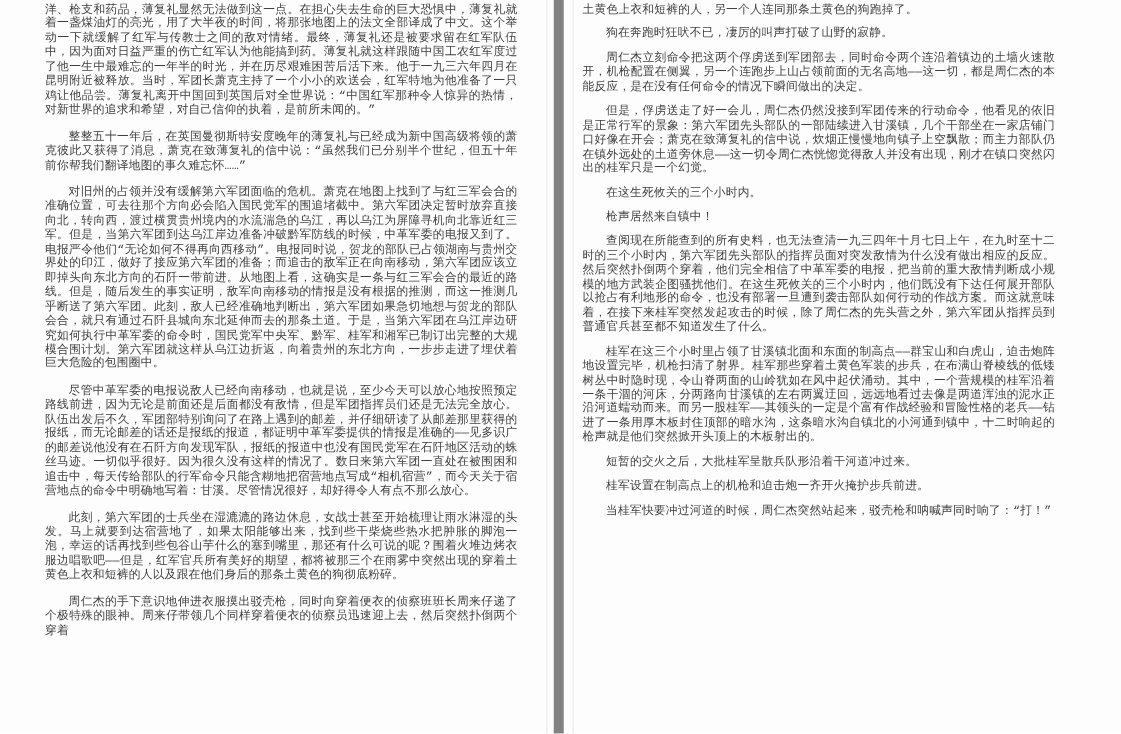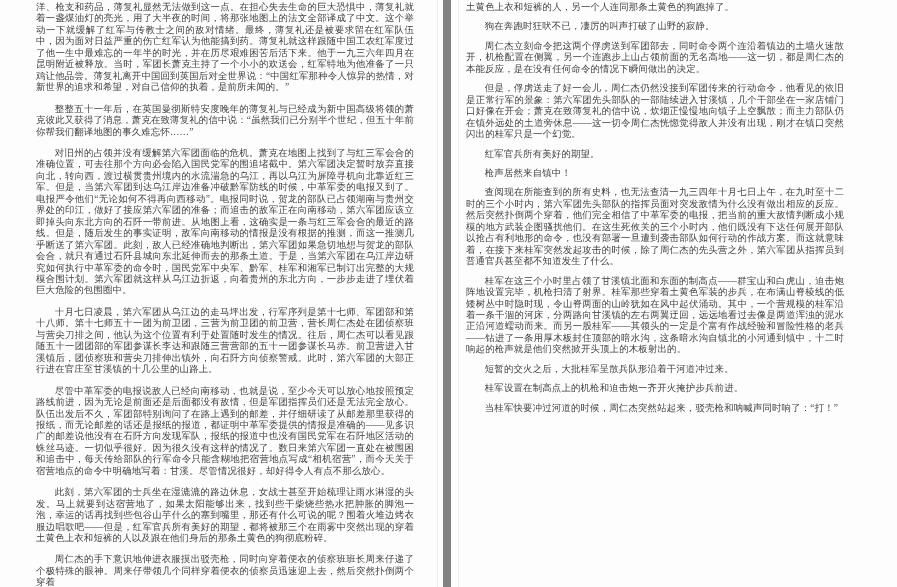--- a/index.html
+++ b/index.html
@@ -6,21 +6,21 @@
     margin: 0;
     padding: 0;
     background: #ffffff;
   }
   .spread {
     position: relative;
     width: 897px;
     height: 587px;
     overflow: hidden;
     background: #fdfdfd;
-    font-family: Liberation Serif, serif;
+    font-family: Liberation Mono, monospace;
   }
   .page {
     position: absolute;
     top: 2px;
     width: 378px;
     color: #3e3e3e;
   }
   .page-left  { left: 36px; }
   .page-right { left: 466px; }
   .page p {
@@ -60,32 +60,31 @@
 <div class="spread">
 
   <div class="page-edge edge-left"></div>
   <div class="gutter"></div>
   <div class="page-edge edge-right"></div>
 
   <div class="page page-left">
     <p class="cont">洋、枪支和药品，薄复礼显然无法做到这一点。在担心失去生命的巨大恐惧中，薄复礼就着一盏煤油灯的亮光，用了大半夜的时间，将那张地图上的法文全部译成了中文。这个举动一下就缓解了红军与传教士之间的敌对情绪。最终，薄复礼还是被要求留在红军队伍中，因为面对日益严重的伤亡红军认为他能搞到药。薄复礼就这样跟随中国工农红军度过了他一生中最难忘的一年半的时光，并在历尽艰难困苦后活下来。他于一九三六年四月在昆明附近被释放。当时，军团长萧克主持了一个小小的欢送会，红军特地为他准备了一只鸡让他品尝。薄复礼离开中国回到英国后对全世界说：“中国红军那种令人惊异的热情，对新世界的追求和希望，对自己信仰的执着，是前所未闻的。”</p>
     <p>整整五十一年后，在英国曼彻斯特安度晚年的薄复礼与已经成为新中国高级将领的萧克彼此又获得了消息，萧克在致薄复礼的信中说：“虽然我们已分别半个世纪，但五十年前你帮我们翻译地图的事久难忘怀……”</p>
     <p>对旧州的占领并没有缓解第六军团面临的危机。萧克在地图上找到了与红三军会合的准确位置，可去往那个方向必会陷入国民党军的围追堵截中。第六军团决定暂时放弃直接向北，转向西，渡过横贯贵州境内的水流湍急的乌江，再以乌江为屏障寻机向北靠近红三军。但是，当第六军团到达乌江岸边准备冲破黔军防线的时候，中革军委的电报又到了。电报严令他们“无论如何不得再向西移动”。电报同时说，贺龙的部队已占领湖南与贵州交界处的印江，做好了接应第六军团的准备；而追击的敌军正在向南移动，第六军团应该立即掉头向东北方向的石阡一带前进。从地图上看，这确实是一条与红三军会合的最近的路线。但是，随后发生的事实证明，敌军向南移动的情报是没有根据的推测，而这一推测几乎断送了第六军团。此刻，敌人已经准确地判断出，第六军团如果急切地想与贺龙的部队会合，就只有通过石阡县城向东北延伸而去的那条土道。于是，当第六军团在乌江岸边研究如何执行中革军委的命令时，国民党军中央军、黔军、桂军和湘军已制订出完整的大规模合围计划。第六军团就这样从乌江边折返，向着贵州的东北方向，一步步走进了埋伏着巨大危险的包围圈中。</p>
-    <p>十月七日凌晨，第六军团从乌江边的走马坪出发，行军序列是第十七师、军团部和第十八师。第十七师五十一团为前卫团，三营为前卫团的前卫营，营长周仁杰处在团侦察班与营尖刀排之间，他认为这个位置有利于处置随时发生的情况。往后，周仁杰可以看见跟随五十一团团部的军团参谋长李达和跟随三营营部的五十一团参谋长马赤。前卫营进入甘溪镇后，团侦察班和营尖刀排伸出镇外，向石阡方向侦察警戒。此时，第六军团的大部正行进在官庄至甘溪镇的十几公里的山路上。</p>
     <p>尽管中革军委的电报说敌人已经向南移动，也就是说，至少今天可以放心地按照预定路线前进，因为无论是前面还是后面都没有敌情，但是军团指挥员们还是无法完全放心。队伍出发后不久，军团部特别询问了在路上遇到的邮差，并仔细研读了从邮差那里获得的报纸，而无论邮差的话还是报纸的报道，都证明中革军委提供的情报是准确的——见多识广的邮差说他没有在石阡方向发现军队，报纸的报道中也没有国民党军在石阡地区活动的蛛丝马迹。一切似乎很好。因为很久没有这样的情况了。数日来第六军团一直处在被围困和追击中，每天传给部队的行军命令只能含糊地把宿营地点写成“相机宿营”，而今天关于宿营地点的命令中明确地写着：甘溪。尽管情况很好，却好得令人有点不那么放心。</p>
     <p>此刻，第六军团的士兵坐在湿漉漉的路边休息，女战士甚至开始梳理让雨水淋湿的头发。马上就要到达宿营地了，如果太阳能够出来，找到些干柴烧些热水把肿胀的脚泡一泡，幸运的话再找到些包谷山芋什么的塞到嘴里，那还有什么可说的呢？围着火堆边烤衣服边唱歌吧——但是，红军官兵所有美好的期望，都将被那三个在雨雾中突然出现的穿着土黄色上衣和短裤的人以及跟在他们身后的那条土黄色的狗彻底粉碎。</p>
     <p>周仁杰的手下意识地伸进衣服摸出驳壳枪，同时向穿着便衣的侦察班班长周来仔递了个极特殊的眼神。周来仔带领几个同样穿着便衣的侦察员迅速迎上去，然后突然扑倒两个穿着</p>
   </div>
 
   <div class="page page-right">
     <p class="cont">土黄色上衣和短裤的人，另一个人连同那条土黄色的狗跑掉了。</p>
     <p>狗在奔跑时狂吠不已，凄厉的叫声打破了山野的寂静。</p>
     <p>周仁杰立刻命令把这两个俘虏送到军团部去，同时命令两个连沿着镇边的土墙火速散开，机枪配置在侧翼，另一个连跑步上山占领前面的无名高地——这一切，都是周仁杰的本能反应，是在没有任何命令的情况下瞬间做出的决定。</p>
     <p>但是，俘虏送走了好一会儿，周仁杰仍然没接到军团传来的行动命令，他看见的依旧是正常行军的景象：第六军团先头部队的一部陆续进入甘溪镇，几个干部坐在一家店铺门口好像在开会；萧克在致薄复礼的信中说，炊烟正慢慢地向镇子上空飘散；而主力部队仍在镇外远处的土道旁休息——这一切令周仁杰恍惚觉得敌人并没有出现，刚才在镇口突然闪出的桂军只是一个幻觉。</p>
-    <p>红军官兵所有美好的期望。</p>
+    <p>在这生死攸关的三个小时内。</p>
     <p>枪声居然来自镇中！</p>
     <p>查阅现在所能查到的所有史料，也无法查清一九三四年十月七日上午，在九时至十二时的三个小时内，第六军团先头部队的指挥员面对突发敌情为什么没有做出相应的反应。然后突然扑倒两个穿着，他们完全相信了中革军委的电报，把当前的重大敌情判断成小规模的地方武装企图骚扰他们。在这生死攸关的三个小时内，他们既没有下达任何展开部队以抢占有利地形的命令，也没有部署一旦遭到袭击部队如何行动的作战方案。而这就意味着，在接下来桂军突然发起攻击的时候，除了周仁杰的先头营之外，第六军团从指挥员到普通官兵甚至都不知道发生了什么。</p>
     <p>桂军在这三个小时里占领了甘溪镇北面和东面的制高点——群宝山和白虎山，迫击炮阵地设置完毕，机枪扫清了射界。桂军那些穿着土黄色军装的步兵，在布满山脊棱线的低矮树丛中时隐时现，令山脊两面的山岭犹如在风中起伏涌动。其中，一个营规模的桂军沿着一条干涸的河床，分两路向甘溪镇的左右两翼迂回，远远地看过去像是两道浑浊的泥水正沿河道蠕动而来。而另一股桂军——其领头的一定是个富有作战经验和冒险性格的老兵——钻进了一条用厚木板封住顶部的暗水沟，这条暗水沟自镇北的小河通到镇中，十二时响起的枪声就是他们突然掀开头顶上的木板射出的。</p>
     <p>短暂的交火之后，大批桂军呈散兵队形沿着干河道冲过来。</p>
     <p>桂军设置在制高点上的机枪和迫击炮一齐开火掩护步兵前进。</p>
     <p>当桂军快要冲过河道的时候，周仁杰突然站起来，驳壳枪和呐喊声同时响了：“打！”</p>
   </div>
 
 </div>
 

